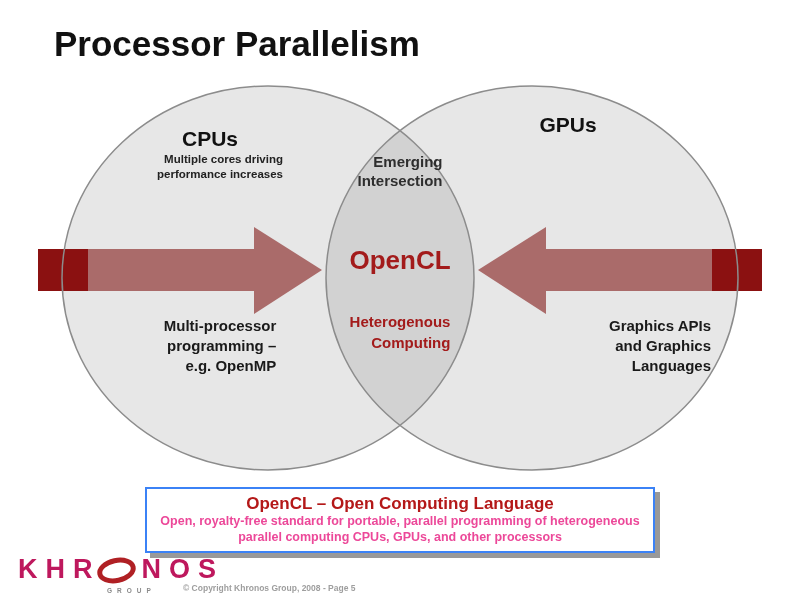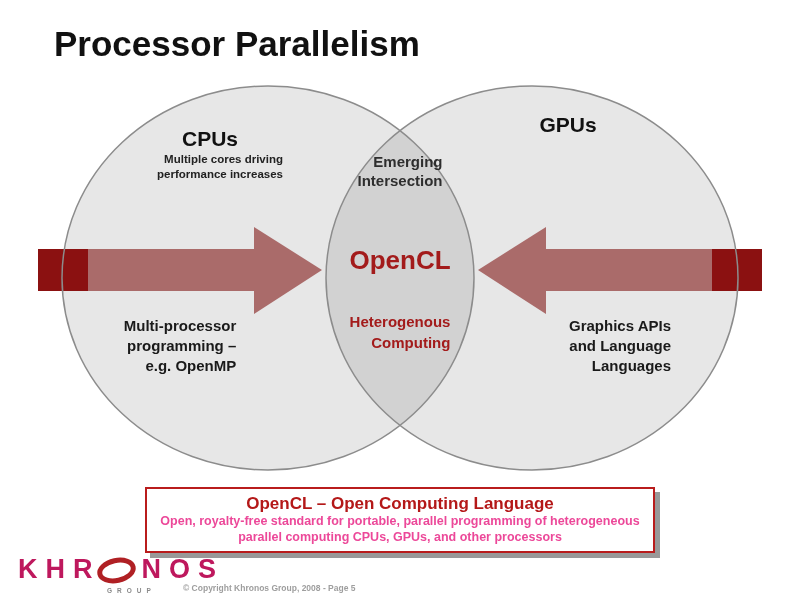--- a/index.html
+++ b/index.html
@@ -8,33 +8,33 @@
     font-family:"Liberation Sans", sans-serif;
   }
   .abs{position:absolute;}
   .cx{transform:translateX(-50%);text-align:right;}
   #slide-title{
     left:54px;top:24px;font-size:35px;font-weight:900;color:#111;
     letter-spacing:0px;white-space:nowrap;
   }
   .circle-heading{font-size:21px;font-weight:bold;color:#111;white-space:nowrap;}
   .circle-sub{font-size:11.5px;font-weight:bold;color:#222;line-height:14.5px;white-space:nowrap;margin-left:12px;}
-  .circle-note{font-size:15px;font-weight:bold;color:#1a1a1a;line-height:20px;white-space:nowrap;}
+  .circle-note{font-size:15px;font-weight:bold;color:#1a1a1a;line-height:20px;white-space:nowrap;margin-left:40px;}
   #emerging-label{left:400px;top:152px;font-size:15px;font-weight:bold;color:#2e2e2e;line-height:19px;}
   #opencl-center-title{left:400px;top:245px;font-size:26px;font-weight:bold;color:#a31b1b;white-space:nowrap;}
   #opencl-center-sub{left:400px;top:278px;font-size:15px;font-weight:bold;color:#a31b1b;line-height:21px;white-space:nowrap;margin-top:33px;}
   #cpu-heading{left:210px;top:127px;}
   #cpu-sub{left:208px;top:152px;}
   #gpu-heading{left:568px;top:113px;}
   #gpu-sub{left:568px;top:151px;}
   #cpu-note{left:180px;top:316px;}
   #gpu-note{left:620px;top:316px;}
   #callout-box{
     left:145px;top:487px;width:506px;height:62px;background:#ffffff;
-    border:2px solid #b91c1c;box-shadow:5px 5px 0 rgba(128,128,128,0.8);
+    border:2px solid #3b82f6;box-shadow:5px 5px 0 rgba(128,128,128,0.8);
     text-align:center;
   }
   #callout-title{margin-top:5px;font-size:17px;font-weight:bold;color:#b41818;white-space:nowrap;}
   .callout-body-line{font-size:12.5px;font-weight:bold;color:#ec4899;line-height:15.5px;white-space:nowrap;}
   #khronos-logo{
     left:18px;top:554px;display:flex;align-items:center;
     font-size:27px;font-weight:bold;color:#be185d;letter-spacing:8px;
   }
   #logo-ring{
     width:29px;height:15px;border:5px solid #b02024;border-radius:50%;
@@ -81,21 +81,21 @@
   </div>
   <div id="cpu-note" class="abs cx circle-note">
     <div>Multi-processor</div>
     <div>programming –</div>
     <div>e.g. OpenMP</div>
   </div>
 
   <div id="gpu-heading" class="abs cx circle-heading">GPUs</div>
   <div id="gpu-note" class="abs cx circle-note">
     <div>Graphics APIs</div>
-    <div>and Language</div>
+    <div>and Graphics</div>
     <div>Languages</div>
   </div>
 
   <div id="emerging-label" class="abs cx">
     <div>Emerging</div>
     <div>Intersection</div>
   </div>
   <div id="opencl-center-title" class="abs cx">OpenCL</div>
   <div id="opencl-center-sub" class="abs cx">
     <div>Heterogenous</div>

